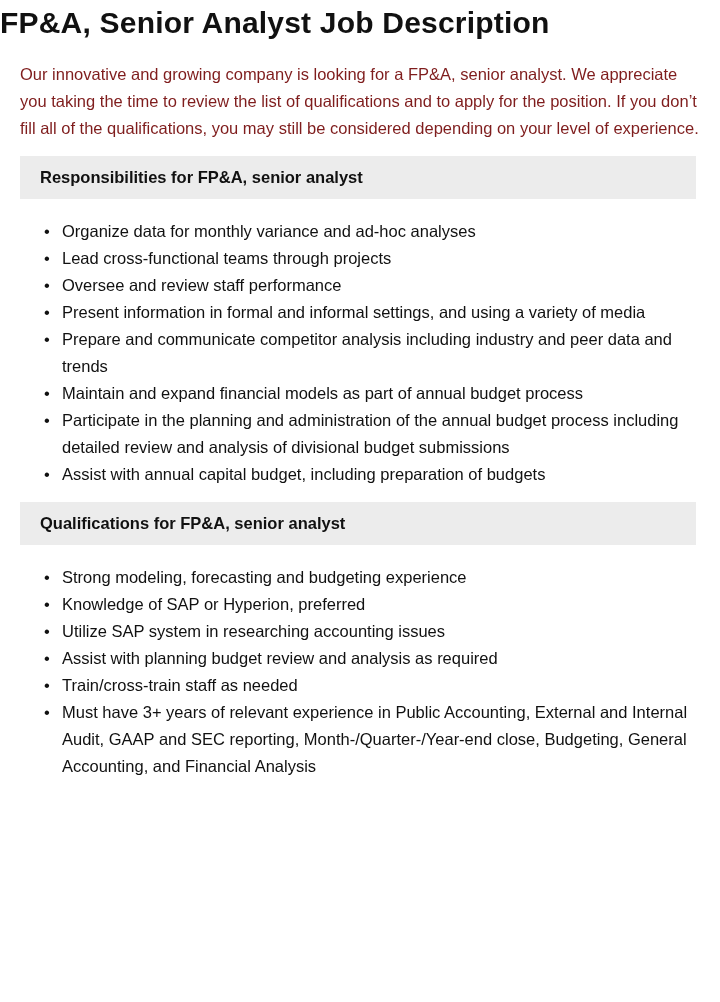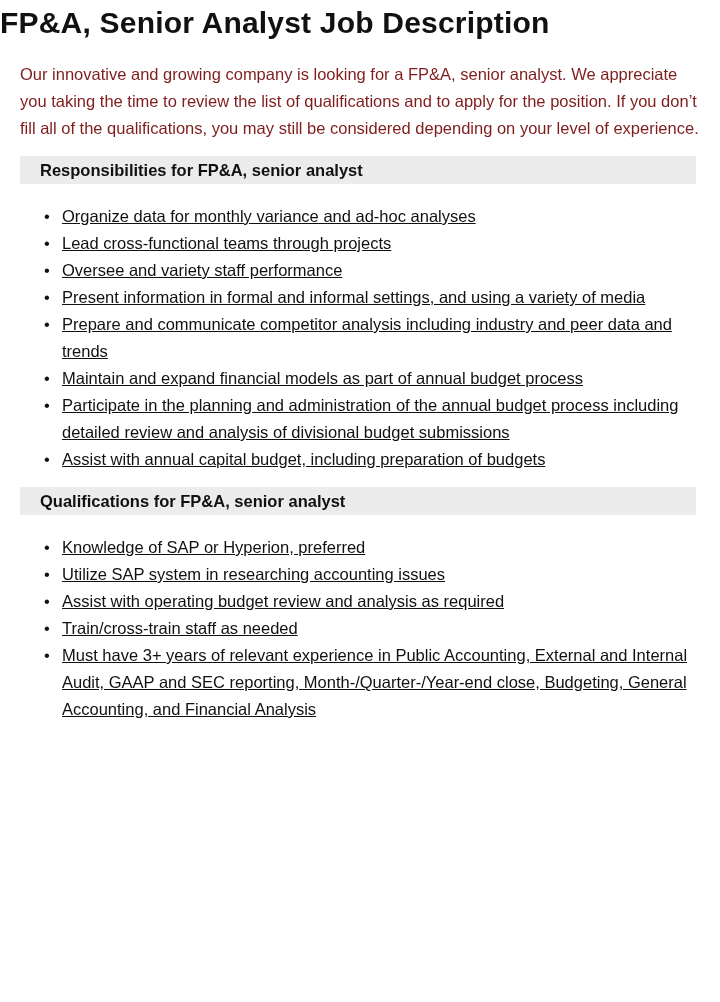--- a/index.html
+++ b/index.html
@@ -25,21 +25,21 @@
     color: #111111;
   }
   .intro {
     margin: 21px 17px 0 20px;
     font-size: 16.5px;
     line-height: 27px;
     color: #7f1d1d;
   }
   .section-bar {
     margin: 14px 24px 0 20px;
-    height: 28px;
+    height: 43px;
     background: #ececec;
     display: flex;
     align-items: center;
     padding-left: 20px;
     box-sizing: border-box;
   }
   .section-bar .section-heading {
     font-size: 16.5px;
     font-weight: 700;
     color: #111111;
@@ -47,21 +47,20 @@
   ul.bullet-list {
     list-style: none;
     margin: 19px 22px 0 20px;
     padding: 0 0 0 42px;
     font-size: 16.5px;
     line-height: 27px;
     color: #111111;
   }
   ul.bullet-list li {
     position: relative;
-    text-decoration: underline;
   }
   ul.bullet-list li::before {
     content: "\2022";
     position: absolute;
     left: -18px;
     top: 0;
     font-size: 16.5px;
     line-height: 27px;
     color: #111111;
   }
@@ -75,33 +74,34 @@
 
   <p class="intro">Our innovative and growing company is looking for a FP&amp;A, senior analyst. We appreciate you taking the time to review the list of qualifications and to apply for the position. If you don’t fill all of the qualifications, you may still be considered depending on your level of experience.</p>
 
   <div class="section-bar">
     <span class="section-heading">Responsibilities for FP&amp;A, senior analyst</span>
   </div>
 
   <ul class="bullet-list">
     <li>Organize data for monthly variance and ad-hoc analyses</li>
     <li>Lead cross-functional teams through projects</li>
-    <li>Oversee and variety staff performance</li>
+    <li>Oversee and review staff performance</li>
     <li>Present information in formal and informal settings, and using a variety of media</li>
     <li>Prepare and communicate competitor analysis including industry and peer data and trends</li>
     <li>Maintain and expand financial models as part of annual budget process</li>
     <li>Participate in the planning and administration of the annual budget process including detailed review and analysis of divisional budget submissions</li>
     <li>Assist with annual capital budget, including preparation of budgets</li>
   </ul>
 
   <div class="section-bar">
     <span class="section-heading">Qualifications for FP&amp;A, senior analyst</span>
   </div>
 
   <ul class="bullet-list">
+    <li>Strong modeling, forecasting and budgeting experience</li>
     <li>Knowledge of SAP or Hyperion, preferred</li>
     <li>Utilize SAP system in researching accounting issues</li>
-    <li>Assist with operating budget review and analysis as required</li>
+    <li>Assist with planning budget review and analysis as required</li>
     <li>Train/cross-train staff as needed</li>
     <li>Must have 3+ years of relevant experience in Public Accounting, External and Internal Audit, GAAP and SEC reporting, Month-/Quarter-/Year-end close, Budgeting, General Accounting, and Financial Analysis</li>
   </ul>
 
 </main>
 
 </body></html>

